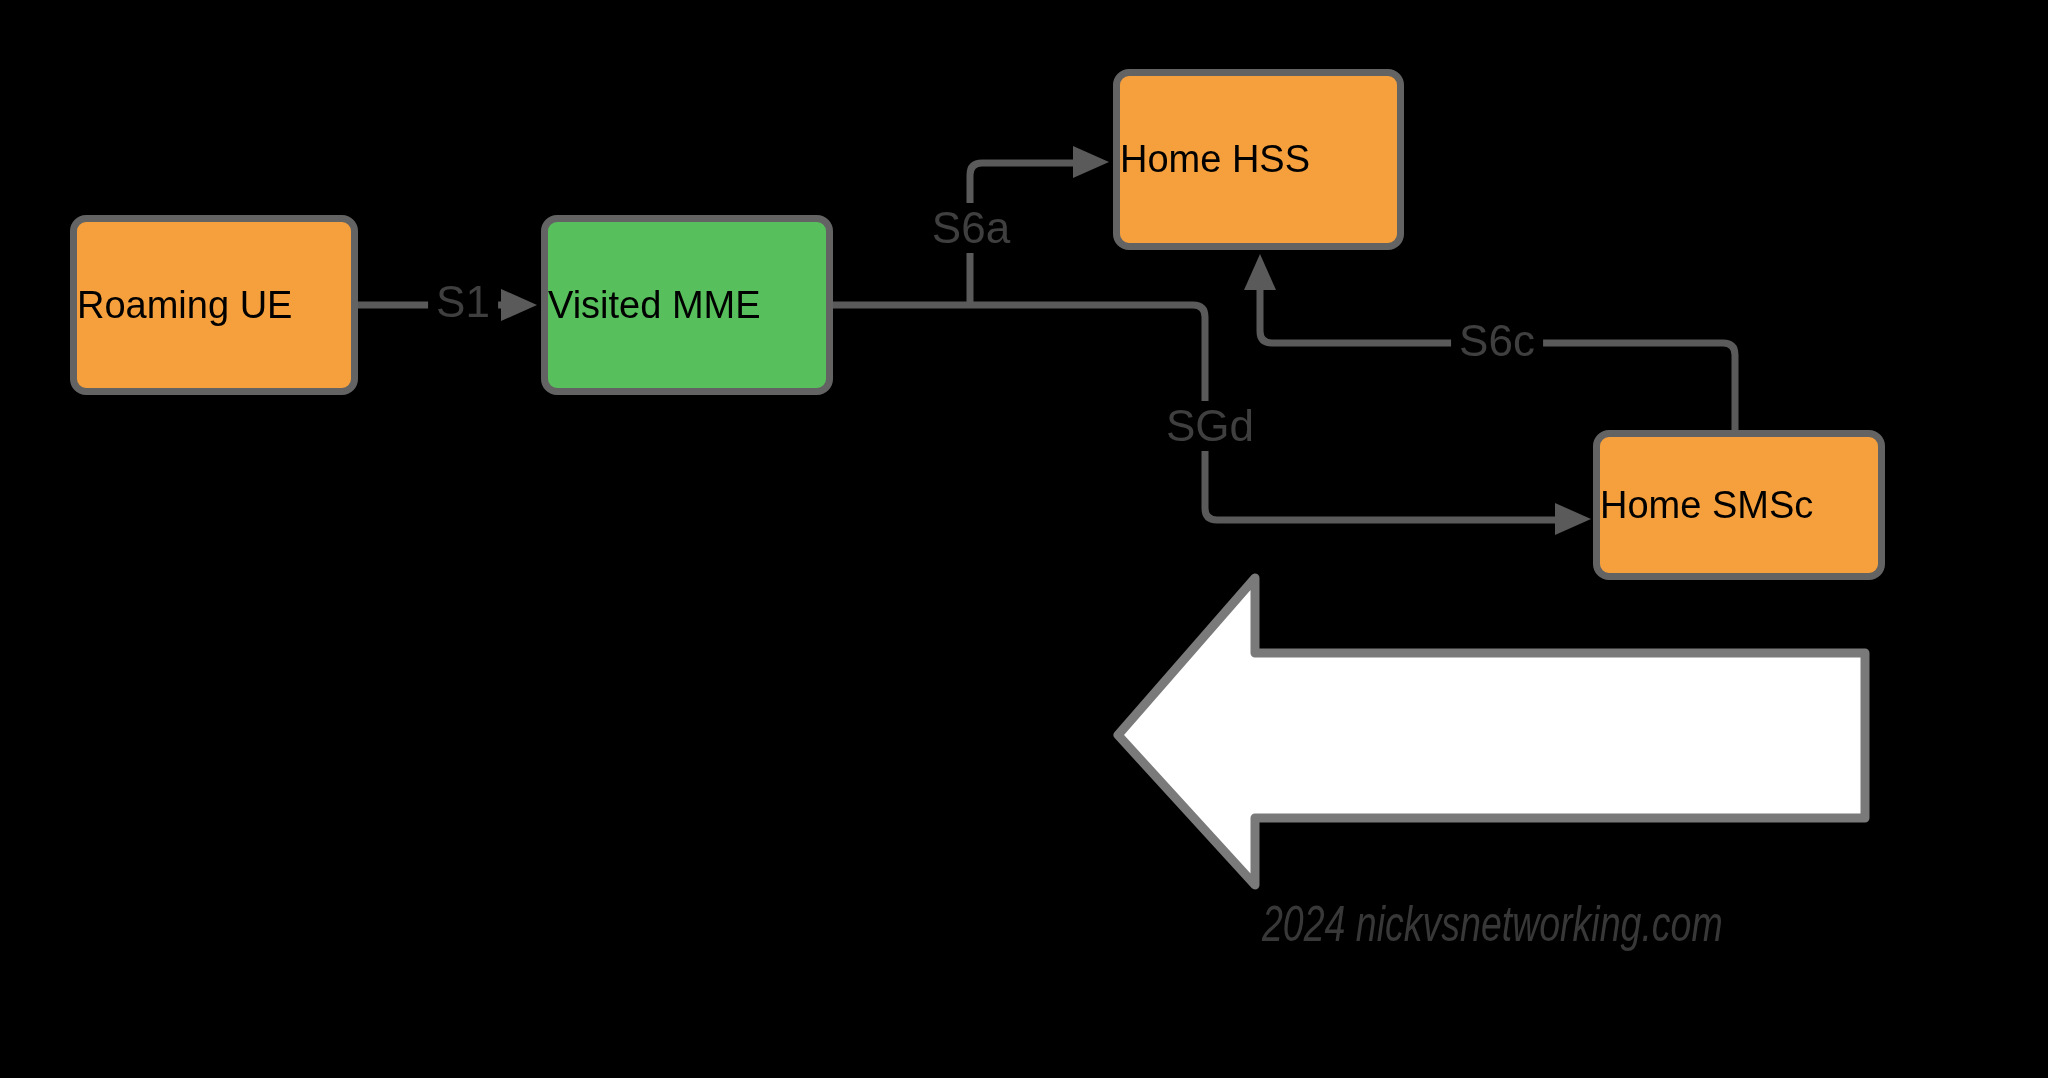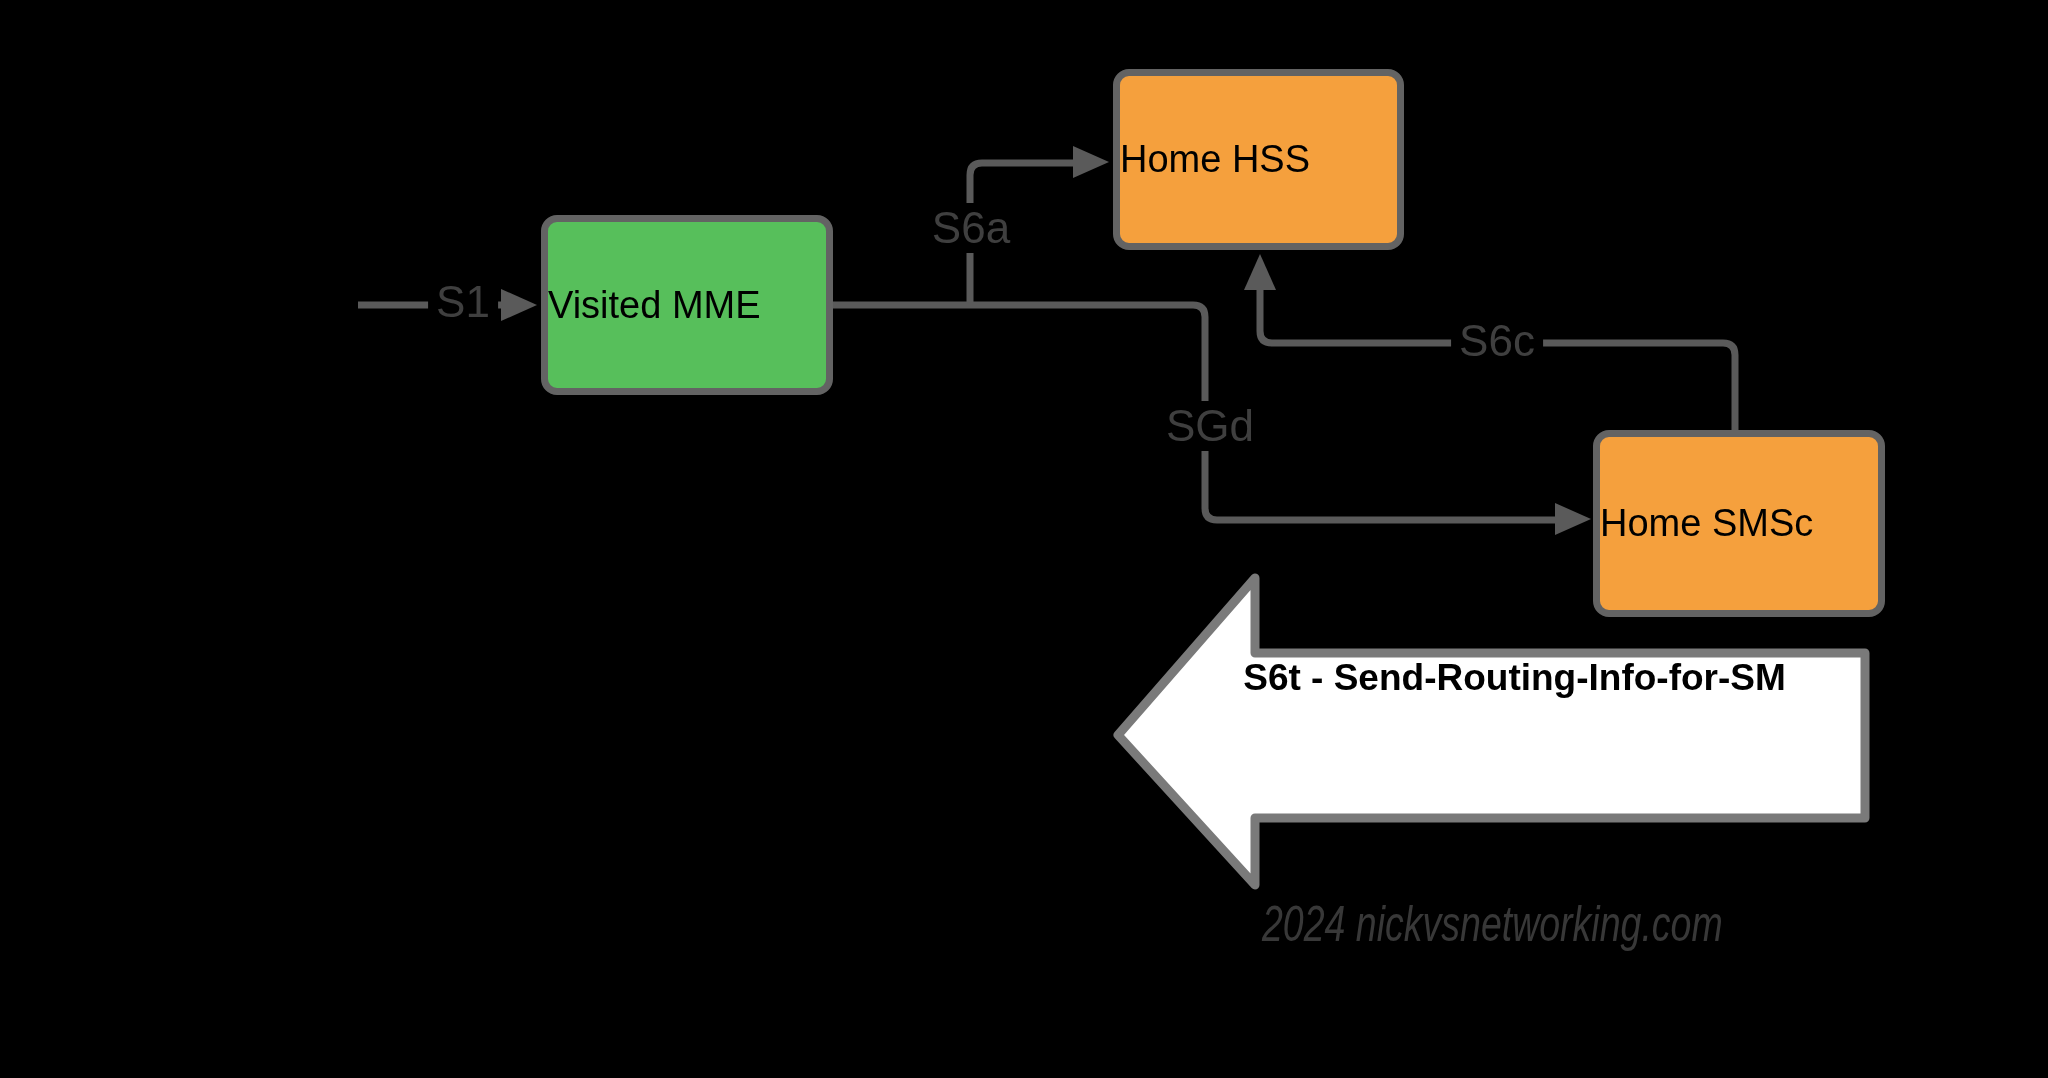--- a/index.html
+++ b/index.html
@@ -22,21 +22,21 @@
     border-radius:16px;
     display:flex;align-items:center;justify-content:flex-start;
     font-size:38px;color:var(--node-text,#000000);
     text-align:center;
   }
   .fill-orange{background:var(--node-orange,#F5A03D);}
   .fill-green{background:var(--node-green,#57BF5B);}
   #node-roaming-ue{left:70px;top:215px;width:288px;height:180px;}
   #node-visited-mme{left:541px;top:215px;width:292px;height:180px;}
   #node-home-hss{left:1113px;top:69px;width:291px;height:181px;}
-  #node-home-smsc{left:1593px;top:430px;width:292px;height:187px;}
+  #node-home-smsc{left:1593px;top:430px;width:292px;height:150px;}
   .wire-label{
     position:absolute;transform:translate(-50%,-50%);
     background:var(--background,#000000);
     color:var(--wire-label,#3F3F3F);
     font-weight:normal;font-size:44px;line-height:1;
     padding:3px 8px;white-space:nowrap;
   }
   #label-s1{left:463px;top:302px;}
   #label-s6a{left:971px;top:228px;}
   #label-sgd{left:1210px;top:426px;}
@@ -70,34 +70,36 @@
 
     <path class="wire" d="M970 305 V175 Q970 163 982 163 H1073"></path>
     <polygon class="head" points="1109,162 1073,146 1073,178"></polygon>
 
     <path class="wire" d="M1735 430 V355 Q1735 343 1723 343 H1272 Q1260 343 1260 331 V288"></path>
     <polygon class="head" points="1260,254 1244,290 1276,290"></polygon>
 
     <polygon class="callout-shape" points="1118,735 1255,578 1255,653 1865,653 1865,818 1255,818 1255,885"></polygon>
   </svg>
 
+  <div class="node fill-orange" id="node-roaming-ue" style="background: rgb(245, 160, 61);">
+    <span>Roaming UE</span>
+  </div>
   <div class="node fill-green" id="node-visited-mme" style="background: rgb(87, 191, 91);">
     <span>Visited MME</span>
   </div>
   <div class="node fill-orange" id="node-home-hss" style="background: rgb(245, 160, 61);">
     <span>Home HSS</span>
   </div>
   <div class="node fill-orange" id="node-home-smsc" style="background: rgb(245, 160, 61);">
     <span>Home SMSc</span>
   </div>
 
   <div class="wire-label" id="label-s1">S1</div>
   <div class="wire-label" id="label-s6a">S6a</div>
   <div class="wire-label" id="label-sgd">SGd</div>
   <div class="wire-label" id="label-s6c">S6c</div>
 
   <div class="callout-text">
-    <div class="callout-title">S6t - Send-Routing-Info-for-SM</div>
   </div>
 
   <div class="watermark">2024 nickvsnetworking.com</div>
 
 </div>
 
 </body></html>

